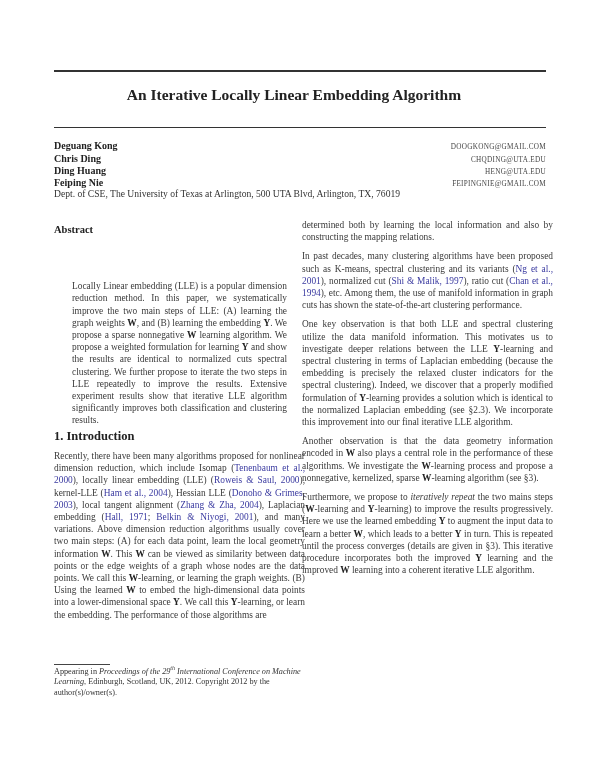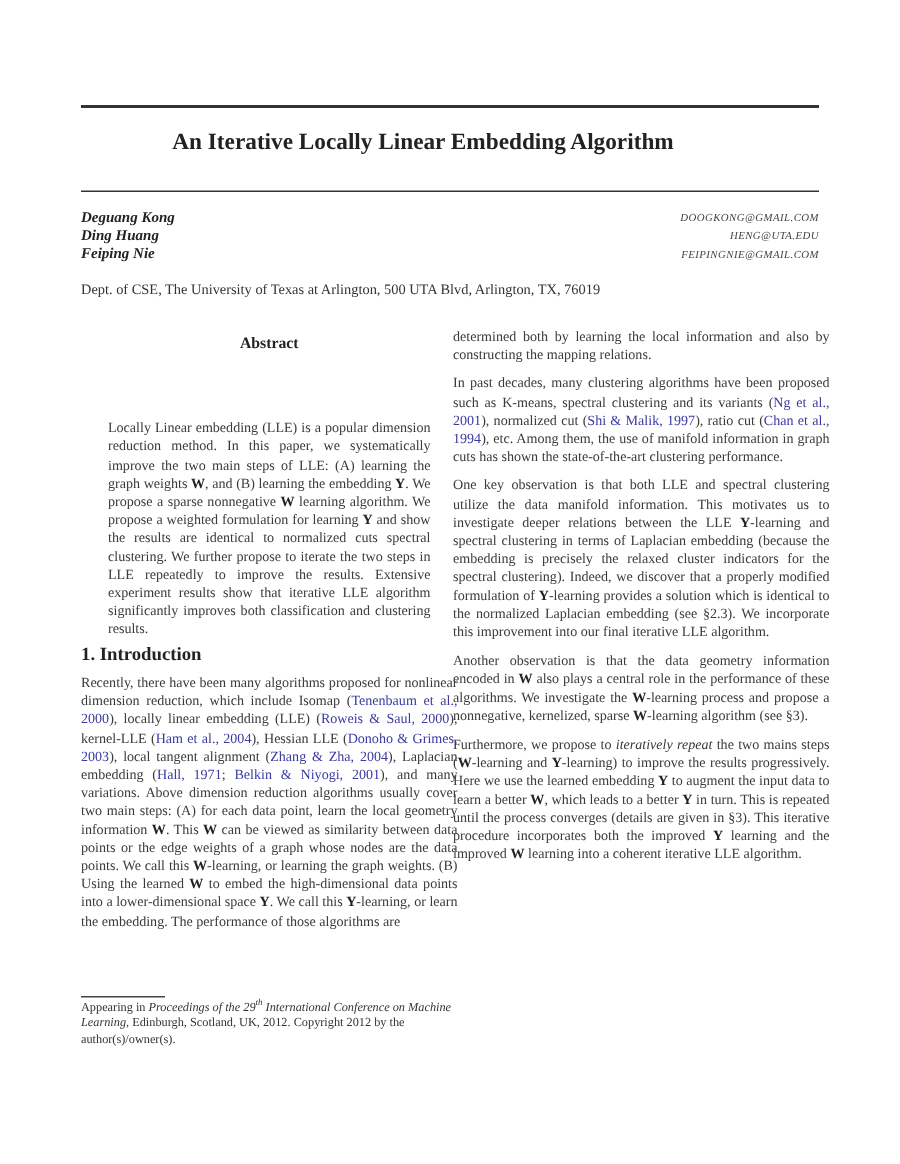--- a/index.html
+++ b/index.html
@@ -1,34 +1,34 @@
 <!DOCTYPE html>
 <html><head>
 <meta charset="utf-8">
 <style>
   html, body { margin: 0; padding: 0; background: #ffffff; }
   body { width: 600px; height: 776px; position: relative; overflow: hidden;
          font-family: "DejaVu Serif", "Liberation Serif", serif; color: #2a2a2a; }
   .rule { position: absolute; left: 54px; width: 492px; background: #333; }
   .rule.top { top: 70px; height: 2px; }
   .rule.bot { top: 127px; height: 1px; }
-  .title { position: absolute; top: 86px; left: 36px; width: 492px; text-align: center;
+  .title { position: absolute; top: 86px; left: 48px; width: 492px; text-align: center;
            font-family: "Liberation Serif", serif; font-weight: bold; font-size: 15.5px; color: #222; }
   .authors { position: absolute; top: 139px; left: 54px; width: 492px; }
-  .author-row { height: 12.3px; display: flex; justify-content: space-between; align-items: center; font-style: italic; }
+  .author-row { height: 12.3px; display: flex; justify-content: space-between; align-items: flex-end; }
   .author-name { font-family: "Liberation Serif", serif; font-weight: bold; font-size: 10px; color: #222; }
   .author-email { font-family: "Liberation Serif", serif; font-size: 7.2px; letter-spacing: 0.3px; color: #444; }
   .affil { position: absolute; top: 188px; left: 54px; font-family: "Liberation Serif", serif;
            font-size: 9.6px; color: #333; }
   .col { position: absolute; width: 251px; font-family: "Liberation Serif", serif;
          font-size: 9.4px; line-height: 12.2px; color: #3a3a3a; text-align: justify; }
   .col p { margin: 0 0 7px 0; }
   .left-col { left: 54px; top: 224px; }
   .right-col { left: 302px; top: 219px; font-family: Liberation Serif, serif; }
-  .abstract-heading { text-align: center; font-weight: bold; font-size: 10.5px; color: #222; margin-bottom: 5px; }
+  .abstract-heading { text-align: left; font-weight: bold; font-size: 10.5px; color: #222; margin-bottom: 5px; }
   .abstract-body { padding: 0 18px 0 18px; margin-top: 44px; }
   .section-heading { position: absolute; left: 54px; top: 429px; font-family: Liberation Serif, serif;
                      font-weight: bold; font-size: 12.5px; color: #222; }
   .intro { top: 450px; }
   .cite { color: #3a3aa0; }
   .b { font-weight: bold; color: #222; }
   .i { font-style: italic; }
   .footnote-rule { position: absolute; left: 54px; top: 664px; width: 56px; height: 1px; background: #444; }
   .footnote { position: absolute; left: 54px; top: 667px; width: 251px; font-family: "Liberation Serif", serif;
               font-size: 8.2px; line-height: 10.4px; color: #333; }
@@ -38,20 +38,24 @@
 <body>
 
 <div class="rule top"></div>
 <div class="title">An Iterative Locally Linear Embedding Algorithm</div>
 <div class="rule bot"></div>
 
 <div class="authors">
   <div class="author-row">
     <span class="author-name">Deguang Kong</span>
     <span class="author-email">DOOGKONG@GMAIL.COM</span>
+  </div>
+  <div class="author-row">
+    <span class="author-name">Chris Ding</span>
+    <span class="author-email">CHQDING@UTA.EDU</span>
   </div>
   <div class="author-row">
     <span class="author-name">Ding Huang</span>
     <span class="author-email">HENG@UTA.EDU</span>
   </div>
   <div class="author-row">
     <span class="author-name">Feiping Nie</span>
     <span class="author-email">FEIPINGNIE@GMAIL.COM</span>
   </div>
 </div>

